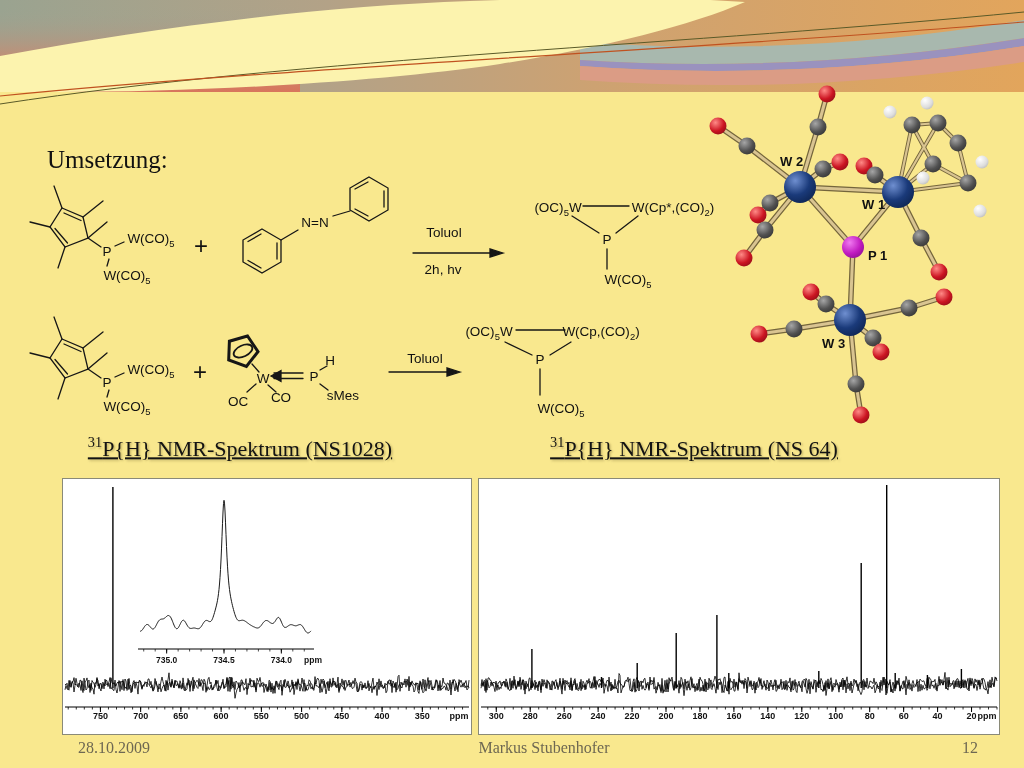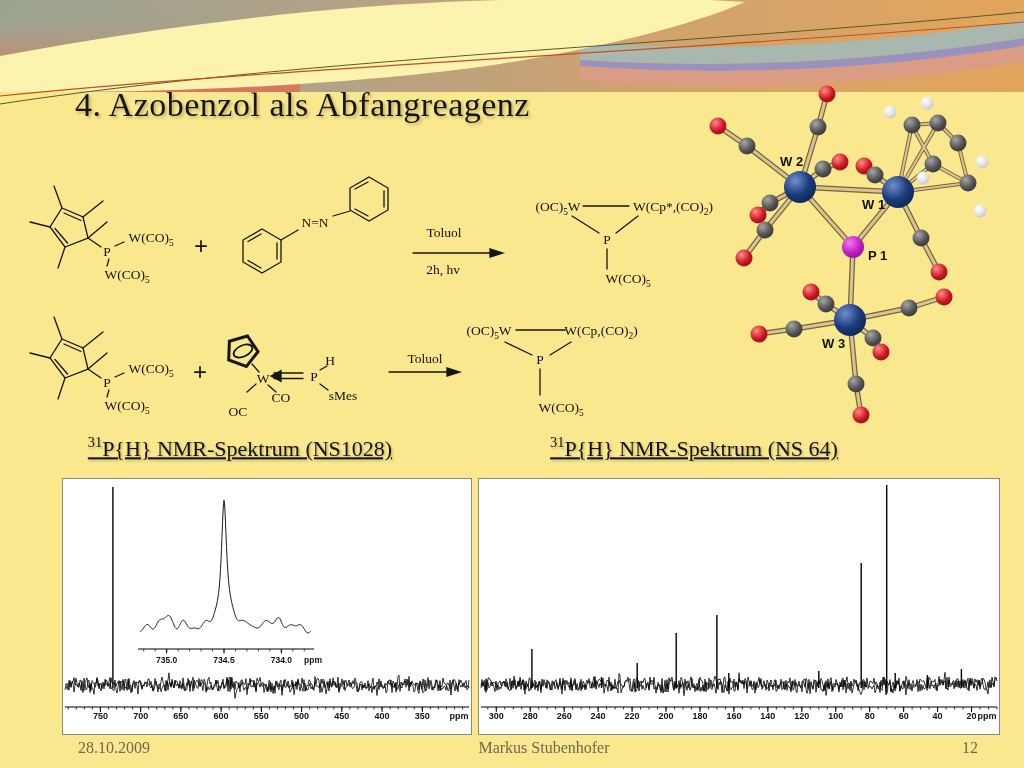--- a/index.html
+++ b/index.html
@@ -4,21 +4,21 @@
 <style>
   html,body{margin:0;padding:0;}
   body{width:1024px;height:768px;overflow:hidden;background:#fff;}
   #slide{position:relative;width:1024px;height:768px;background:#F9E88E;overflow:hidden;
          font-family:"Liberation Serif", serif;}
   .abs{position:absolute;}
   #title{left:75px;top:86px;font-size:34px;color:#161616;letter-spacing:0.5px;
          text-shadow:2px 2px 3px rgba(125,110,55,0.45);}
   #subtitle{left:47px;top:146px;font-size:25px;color:#111;}
   .chem{position:absolute;transform:translate(-50%,-50%);white-space:nowrap;
-        font-family:Liberation Serif, serif;font-size:13.5px;color:#111;line-height:1;}
+        font-family:Liberation Sans, sans-serif;font-size:13.5px;color:#111;line-height:1;}
   .chem sub,.chem sup{font-size:70%;}
   .plus{position:absolute;transform:translate(-50%,-50%);font-size:24px;color:#111;
         font-family:"Liberation Sans", sans-serif;}
   .nmrlabel{position:absolute;transform:translate(-50%,-50%);white-space:nowrap;
         font-family:"Liberation Serif", serif;font-size:22px;color:#131313;
         text-shadow:1.5px 1.5px 2px rgba(125,110,55,0.4);text-decoration:underline;}
   .nmrlabel sup{font-size:65%;}
   .specbox{position:absolute;background:#fff;border:1px solid #8a8a78;}
   .footer{position:absolute;top:739px;font-size:16px;color:#6E6852;font-family:"Liberation Serif", serif;}
   svg{display:block;}
@@ -46,21 +46,21 @@
     <rect x="0" y="0" width="1024" height="92" fill="url(#gBase)"></rect>
     <rect x="0" y="8" width="300" height="84" fill="url(#gLeft)"></rect>
     <path d="M580,42 Q800,58 1024,20 L1024,38 Q800,74 580,60 Z" fill="#A8B8AE"></path>
     <path d="M580,60 Q800,74 1024,38 L1024,46 Q800,82 580,66 Z" fill="#9A92BE"></path>
     <path d="M580,66 Q800,82 1024,46 L1024,62 Q800,96 580,80 Z" fill="#DB9C85"></path>
     <path d="M0,92 L0,56 C150,28 320,6 470,1 C560,-2 640,-5 745,2 C690,26 600,48 500,64 C380,82 200,92 60,92 Z" fill="#FCF3AE"></path>
     <path d="M0,104 C300,58 700,44 1024,12" fill="none" stroke="#5A5A28" stroke-width="1"></path>
     <path d="M0,96 C300,66 700,50 1024,22" fill="none" stroke="#C0511F" stroke-width="1.2"></path>
   </svg>
 
-  <div id="title" class="abs">4. Azobenzol als Abfangreagenz</div>
+  <div id="subtitle" class="abs">Umsetzung:</div>
 
   <svg class="abs noptr" style="left:0;top:0;" width="760" height="470" viewBox="0 0 760 470" stroke="#161616" stroke-width="1.3" stroke-linecap="round" fill="none">
 
     <polygon points="62,208 83,217 88,238 65,247 50,227"></polygon>
     <line x1="64" y1="213" x2="81" y2="220.5"></line>
       <line x1="55" y1="228.5" x2="67.5" y2="243"></line>
     <line x1="62" y1="208" x2="54" y2="186"></line>
       <line x1="83" y1="217" x2="103" y2="201"></line>
     <line x1="50" y1="227" x2="30" y2="222"></line>
       <line x1="65" y1="247" x2="58" y2="268"></line>
@@ -130,21 +130,21 @@
   <div class="chem" style="left:558px;top:209px">(OC)<sub>5</sub>W</div>
   <div class="chem" style="left:673px;top:209px">W(Cp*,(CO)<sub>2</sub>)</div>
   <div class="chem" style="left:607px;top:240px">P</div>
   <div class="chem" style="left:628px;top:281px">W(CO)<sub>5</sub></div>
 
   <div class="chem" style="left:107px;top:383px">P</div>
   <div class="chem" style="left:151px;top:371px">W(CO)<sub>5</sub></div>
   <div class="chem" style="left:127px;top:408px">W(CO)<sub>5</sub></div>
   <div class="plus" style="left:200px;top:372px">+</div>
   <div class="chem" style="left:263px;top:379px">W</div>
-  <div class="chem" style="left:238px;top:412px">OC</div>
+  <div class="chem" style="left:238px;top:402px">OC</div>
   <div class="chem" style="left:281px;top:398px">CO</div>
   <div class="chem" style="left:314px;top:377px">P</div>
   <div class="chem" style="left:330px;top:361px">H</div>
   <div class="chem" style="left:343px;top:396px">sMes</div>
   <div class="chem" style="left:425px;top:359px">Toluol</div>
   <div class="chem" style="left:489px;top:333px">(OC)<sub>5</sub>W</div>
   <div class="chem" style="left:601px;top:333px">W(Cp,(CO)<sub>2</sub>)</div>
   <div class="chem" style="left:540px;top:360px">P</div>
   <div class="chem" style="left:561px;top:410px">W(CO)<sub>5</sub></div>
 

